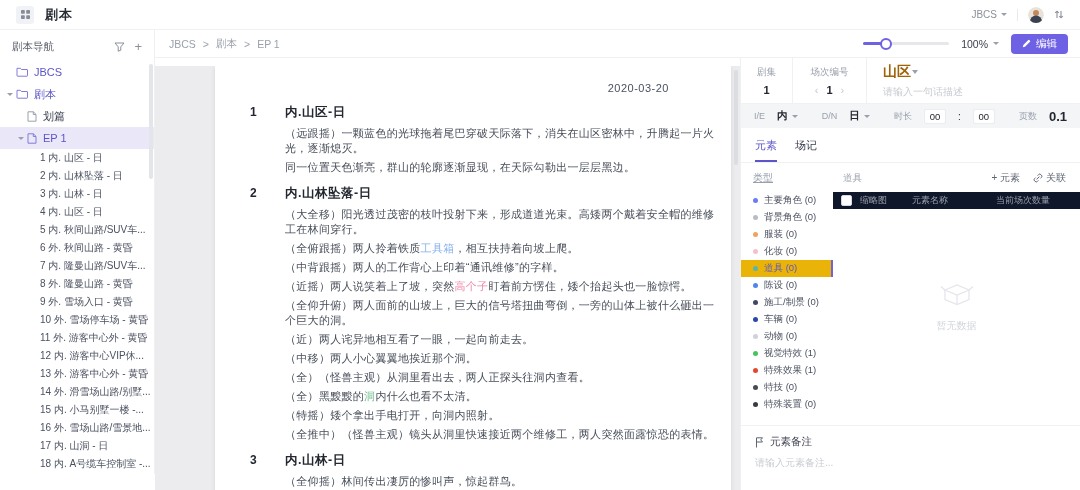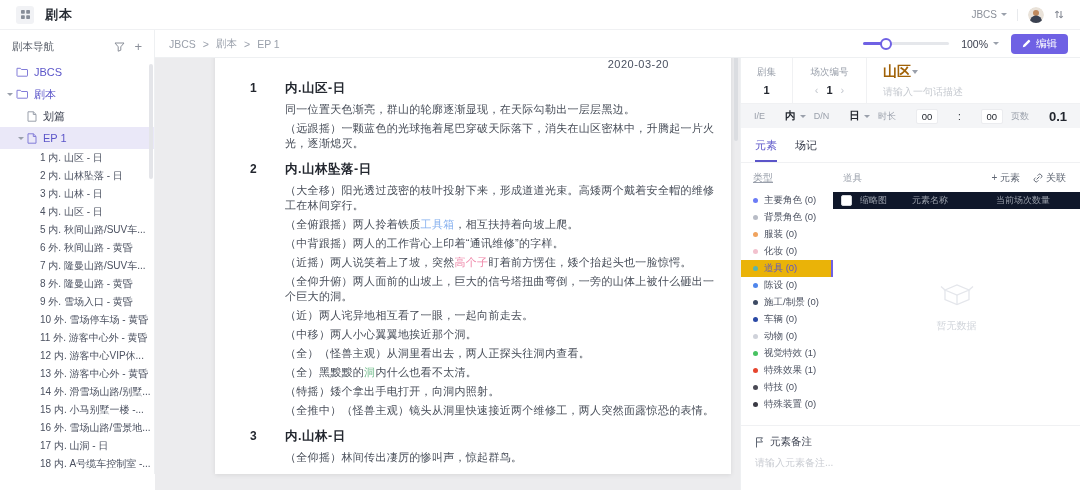--- a/index.html
+++ b/index.html
@@ -37,21 +37,21 @@
   .breadcrumb { display:flex; align-items:center; gap:7px; font-size:10.5px; color:#9aa0ab; }
   .breadcrumb .bc-item { cursor:pointer; }
   .toolbar-right { display:flex; align-items:center; gap:12px; }
   .slider { width:86px; height:3px; background:#e5e7eb; border-radius:2px; position:relative; cursor:pointer; }
   .slider .fill { width:23px; height:3px; background:#6f61e4; border-radius:2px; }
   .slider .knob { position:absolute; left:17px; top:-4.5px; width:12px; height:12px; background:#fff; border:2px solid #6f61e4; border-radius:50%; }
   .zoom-val { font-size:10.5px; color:#3c4150; display:flex; align-items:center; gap:5px; cursor:pointer; }
   .edit-btn { height:20px; padding:0 11px; background:#6f61e4; color:#fff; border:none; border-radius:4px; font-size:10.5px; display:flex; align-items:center; gap:5px; cursor:pointer; }
 
   
-  .doc-area { position:absolute; left:155px; top:42px; width:585px; bottom:0; background:#ececee; overflow:hidden; }
+  .doc-area { position:absolute; left:155px; top:66px; width:585px; bottom:0; background:#ececee; overflow:hidden; }
   .page { position:absolute; left:60px; top:0; width:516px; height:432px; background:#fff; box-shadow:0 1px 5px rgba(0,0,0,.09); overflow:hidden; }
   .doc-date { text-align:right; padding:16px 62px 0 0; font-size:11px; color:#495060; letter-spacing:.5px; }
   .scene-block { margin-top:10px; }
   .scene-head { display:flex; align-items:baseline; margin-bottom:5px; }
   .scene-num { margin-left:35px; width:35px; font-size:12px; font-weight:bold; color:#23272f; }
   .scene-heading { font-size:12.5px; font-weight:bold; color:#23272f; letter-spacing:.5px; }
   .scene-p { margin:0 16px 4px 70px; font-size:11px; line-height:15px; color:#474d58; letter-spacing:.3px; }
   .doc-scroll { position:absolute; right:2px; top:4px; width:4px; height:95px; background:#dbdde1; border-radius:2px; }
 
   
@@ -63,21 +63,21 @@
   .meta-cell.c3 { flex:1; text-align:left; padding-left:16px; padding-top:5px; }
   .meta-label { font-size:9.5px; color:#9aa0ab; }
   .meta-value { font-size:11px; font-weight:bold; color:#23272f; margin-top:5px; }
   .pager { display:flex; align-items:center; justify-content:center; gap:8px; margin-top:5px; }
   .pg { color:#c3c7ce; font-size:11px; line-height:10px; cursor:pointer; }
   .pager b { font-size:11px; color:#23272f; }
   .loc-name { font-size:14px; font-weight:bold; color:#a16207; display:flex; align-items:center; gap:1px; cursor:pointer; }
   .desc-input { border:none; outline:none; font-size:10px; color:#3c4150; width:150px; margin-top:3px; }
   .desc-input::placeholder { color:#c7cbd1; }
   .attr-row { display:flex; align-items:center; height:24px; background:#f4f5f7; padding:0 13px; justify-content:space-between; }
-  .attr { display:flex; align-items:center; gap:20px; }
+  .attr { display:flex; align-items:center; gap:12px; }
   .al { font-size:9px; color:#9aa0ab; }
   .av { font-size:10.5px; font-weight:bold; color:#23272f; display:flex; align-items:center; gap:4px; cursor:pointer; }
   .tbox { width:22px; height:15px; background:#fff; border:1px solid #ebecef; border-radius:2px; font-size:9.5px; color:#23272f; text-align:center; font-family:inherit; }
   .colon { font-size:10px; color:#23272f; }
   .pages-v { font-size:13px; font-weight:bold; color:#23272f; }
   .tabs { display:flex; gap:18px; padding:10px 14px 0 14px; border-bottom:1px solid #f0f1f3; }
   .tab { font-size:11px; color:#3c4150; padding-bottom:7px; cursor:pointer; border-bottom:2px solid transparent; }
   .tab.active { color:#5b55c9; border-bottom-color:#5b55c9; }
   .panel-body { flex:1; display:flex; overflow:hidden; border-bottom:1px solid #f0f1f3; }
   .cat-col { width:92px; padding-top:8px; }
@@ -248,22 +248,22 @@
 
 <main class="doc-area">
   <div class="page">
     <div class="doc-date">2020-03-20</div>
     <div id="docScenes">
         <div class="scene-block">
           <div class="scene-head">
             <span class="scene-num">1</span>
             <span class="scene-heading">内.山区-日</span>
           </div>
+          <div class="scene-p"><span>（远跟摇）一颗蓝色的光球拖着尾巴穿破天际落下，消失在山区密林中，升腾起一片火光，逐渐熄灭。</span></div>
           <div class="scene-p"><span>同一位置天色渐亮，群山的轮廓逐渐显现，在天际勾勒出一层层黑边。</span></div>
-          <div class="scene-p"><span>（远跟摇）一颗蓝色的光球拖着尾巴穿破天际落下，消失在山区密林中，升腾起一片火光，逐渐熄灭。</span></div>
         </div>
         <div class="scene-block">
           <div class="scene-head">
             <span class="scene-num">2</span>
             <span class="scene-heading">内.山林坠落-日</span>
           </div>
           <div class="scene-p"><span>（大全移）阳光透过茂密的枝叶投射下来，形成道道光束。高矮两个戴着安全帽的维修工在林间穿行。</span></div>
           <div class="scene-p"><span>（全俯跟摇）两人拎着铁质</span><span style="color: rgb(134, 176, 239);">工具箱</span><span>，相互扶持着向坡上爬。</span></div>
           <div class="scene-p"><span>（中背跟摇）两人的工作背心上印着“通讯维修”的字样。</span></div>
           <div class="scene-p"><span>（近摇）两人说笑着上了坡，突然</span><span style="color: rgb(239, 134, 168);">高个子</span><span>盯着前方愣住，矮个抬起头也一脸惊愕。</span></div>

